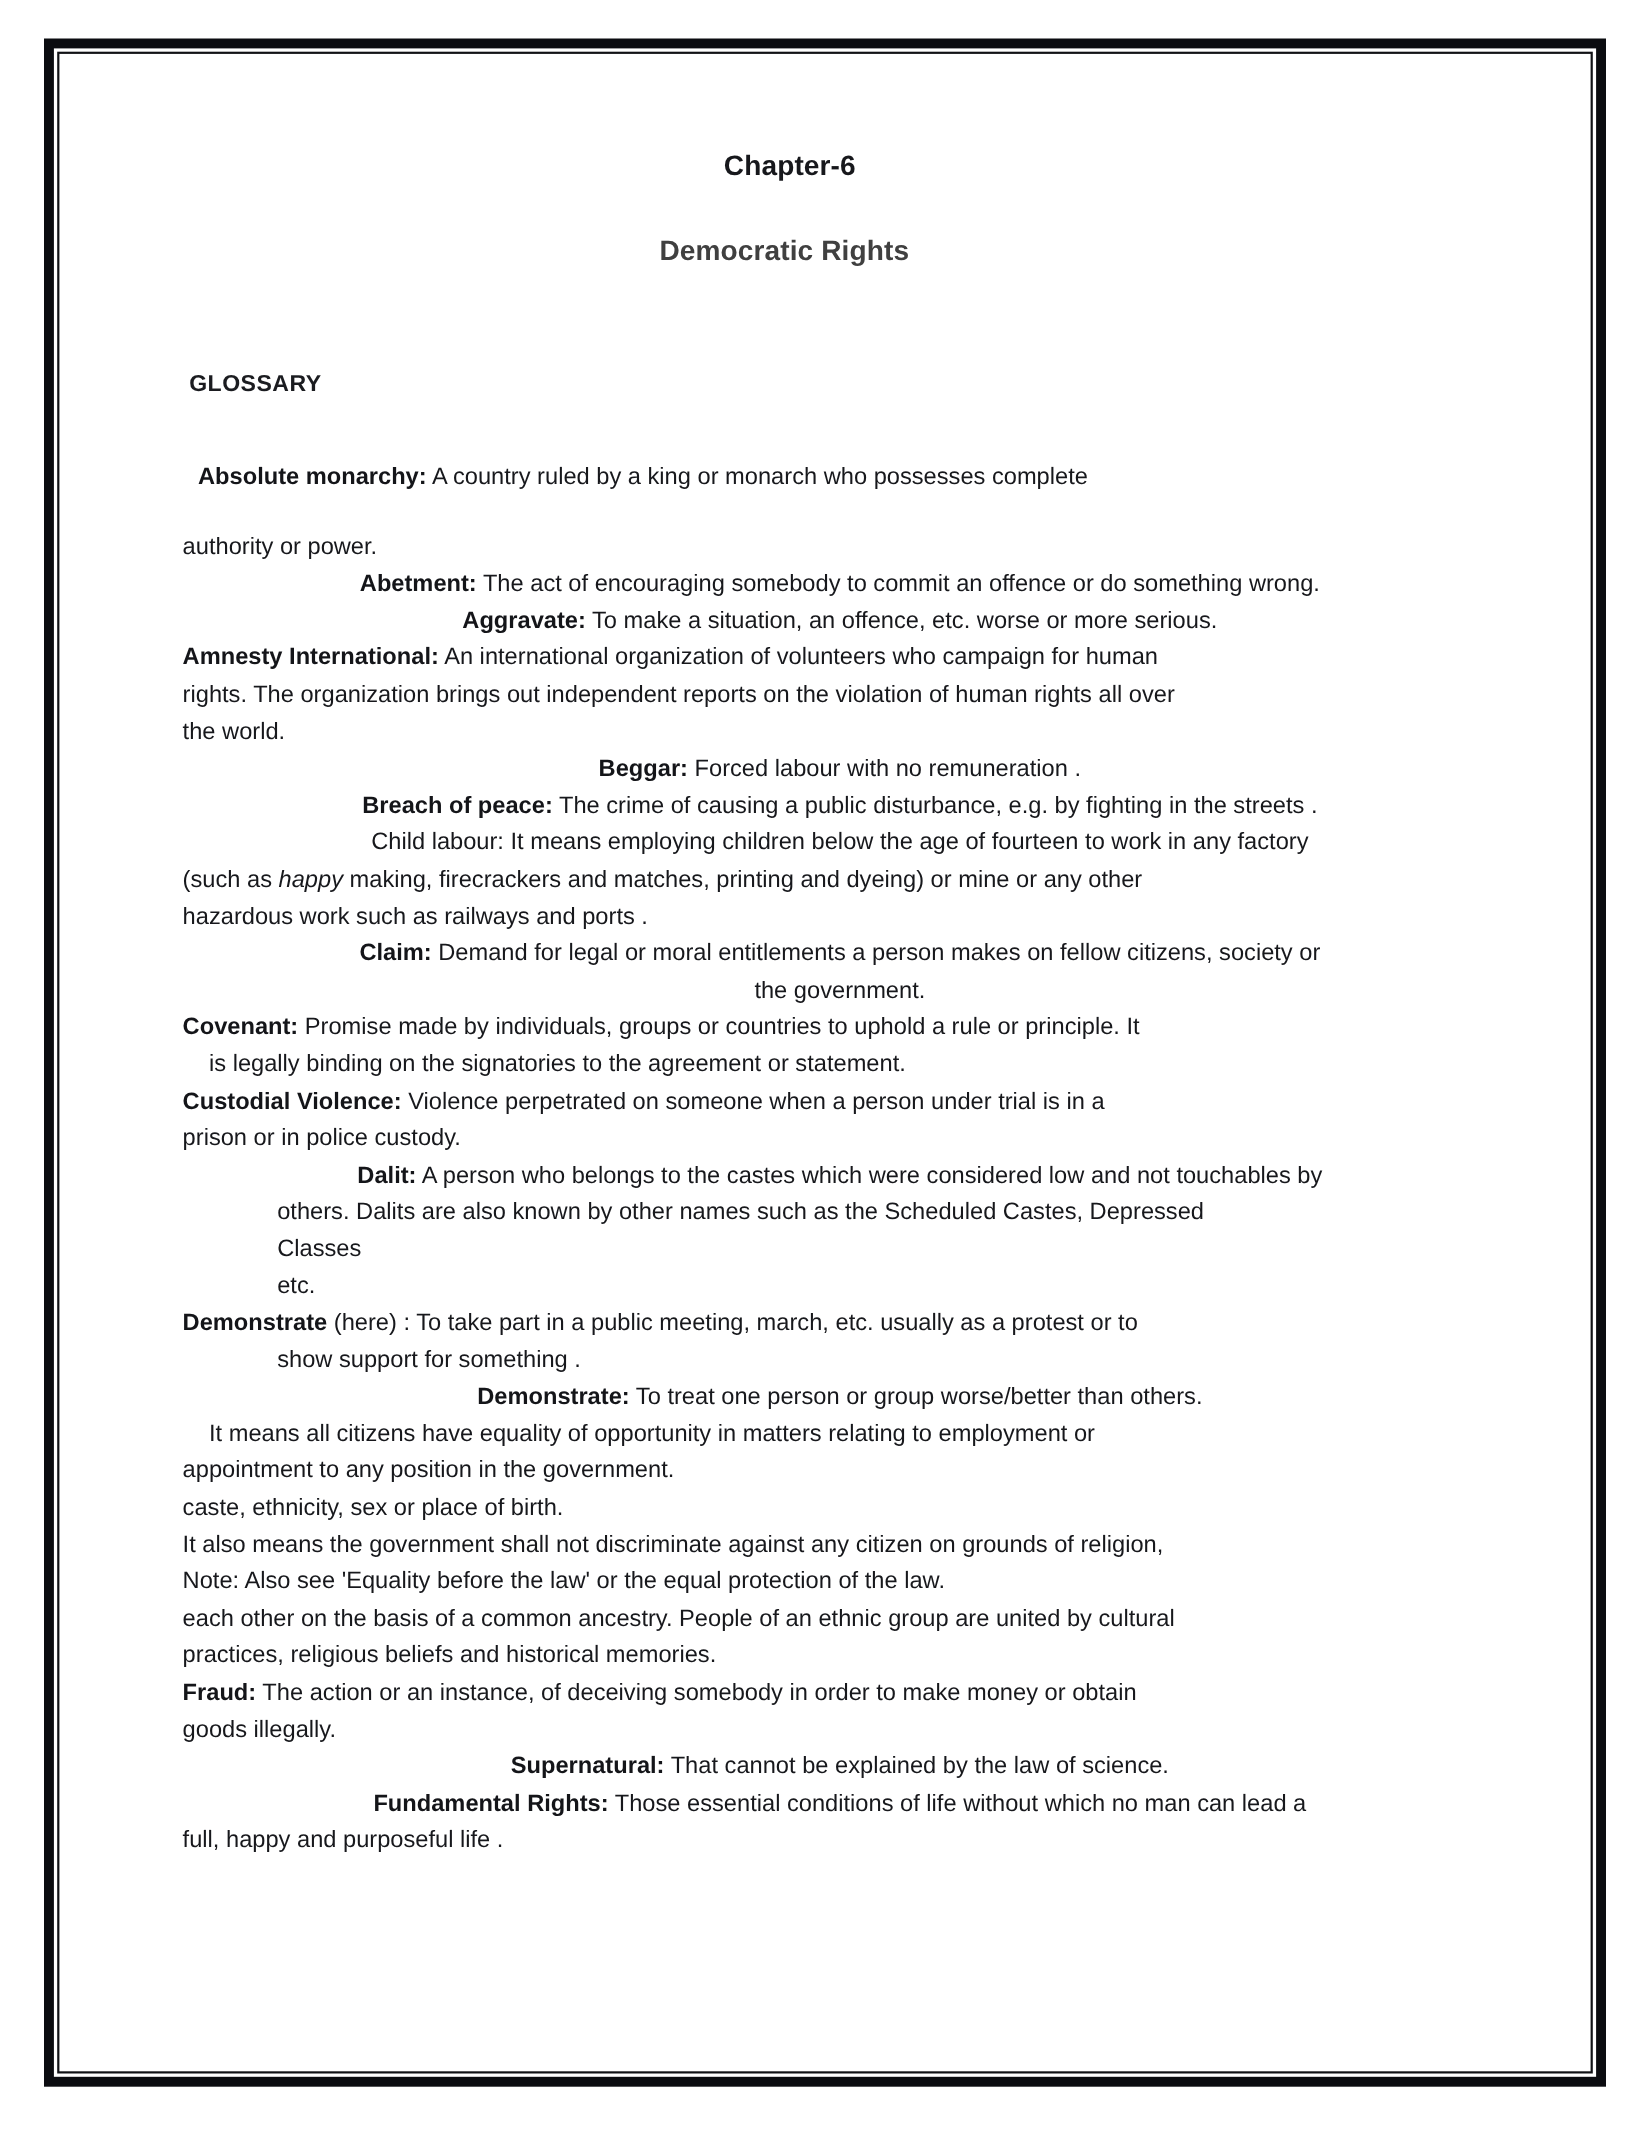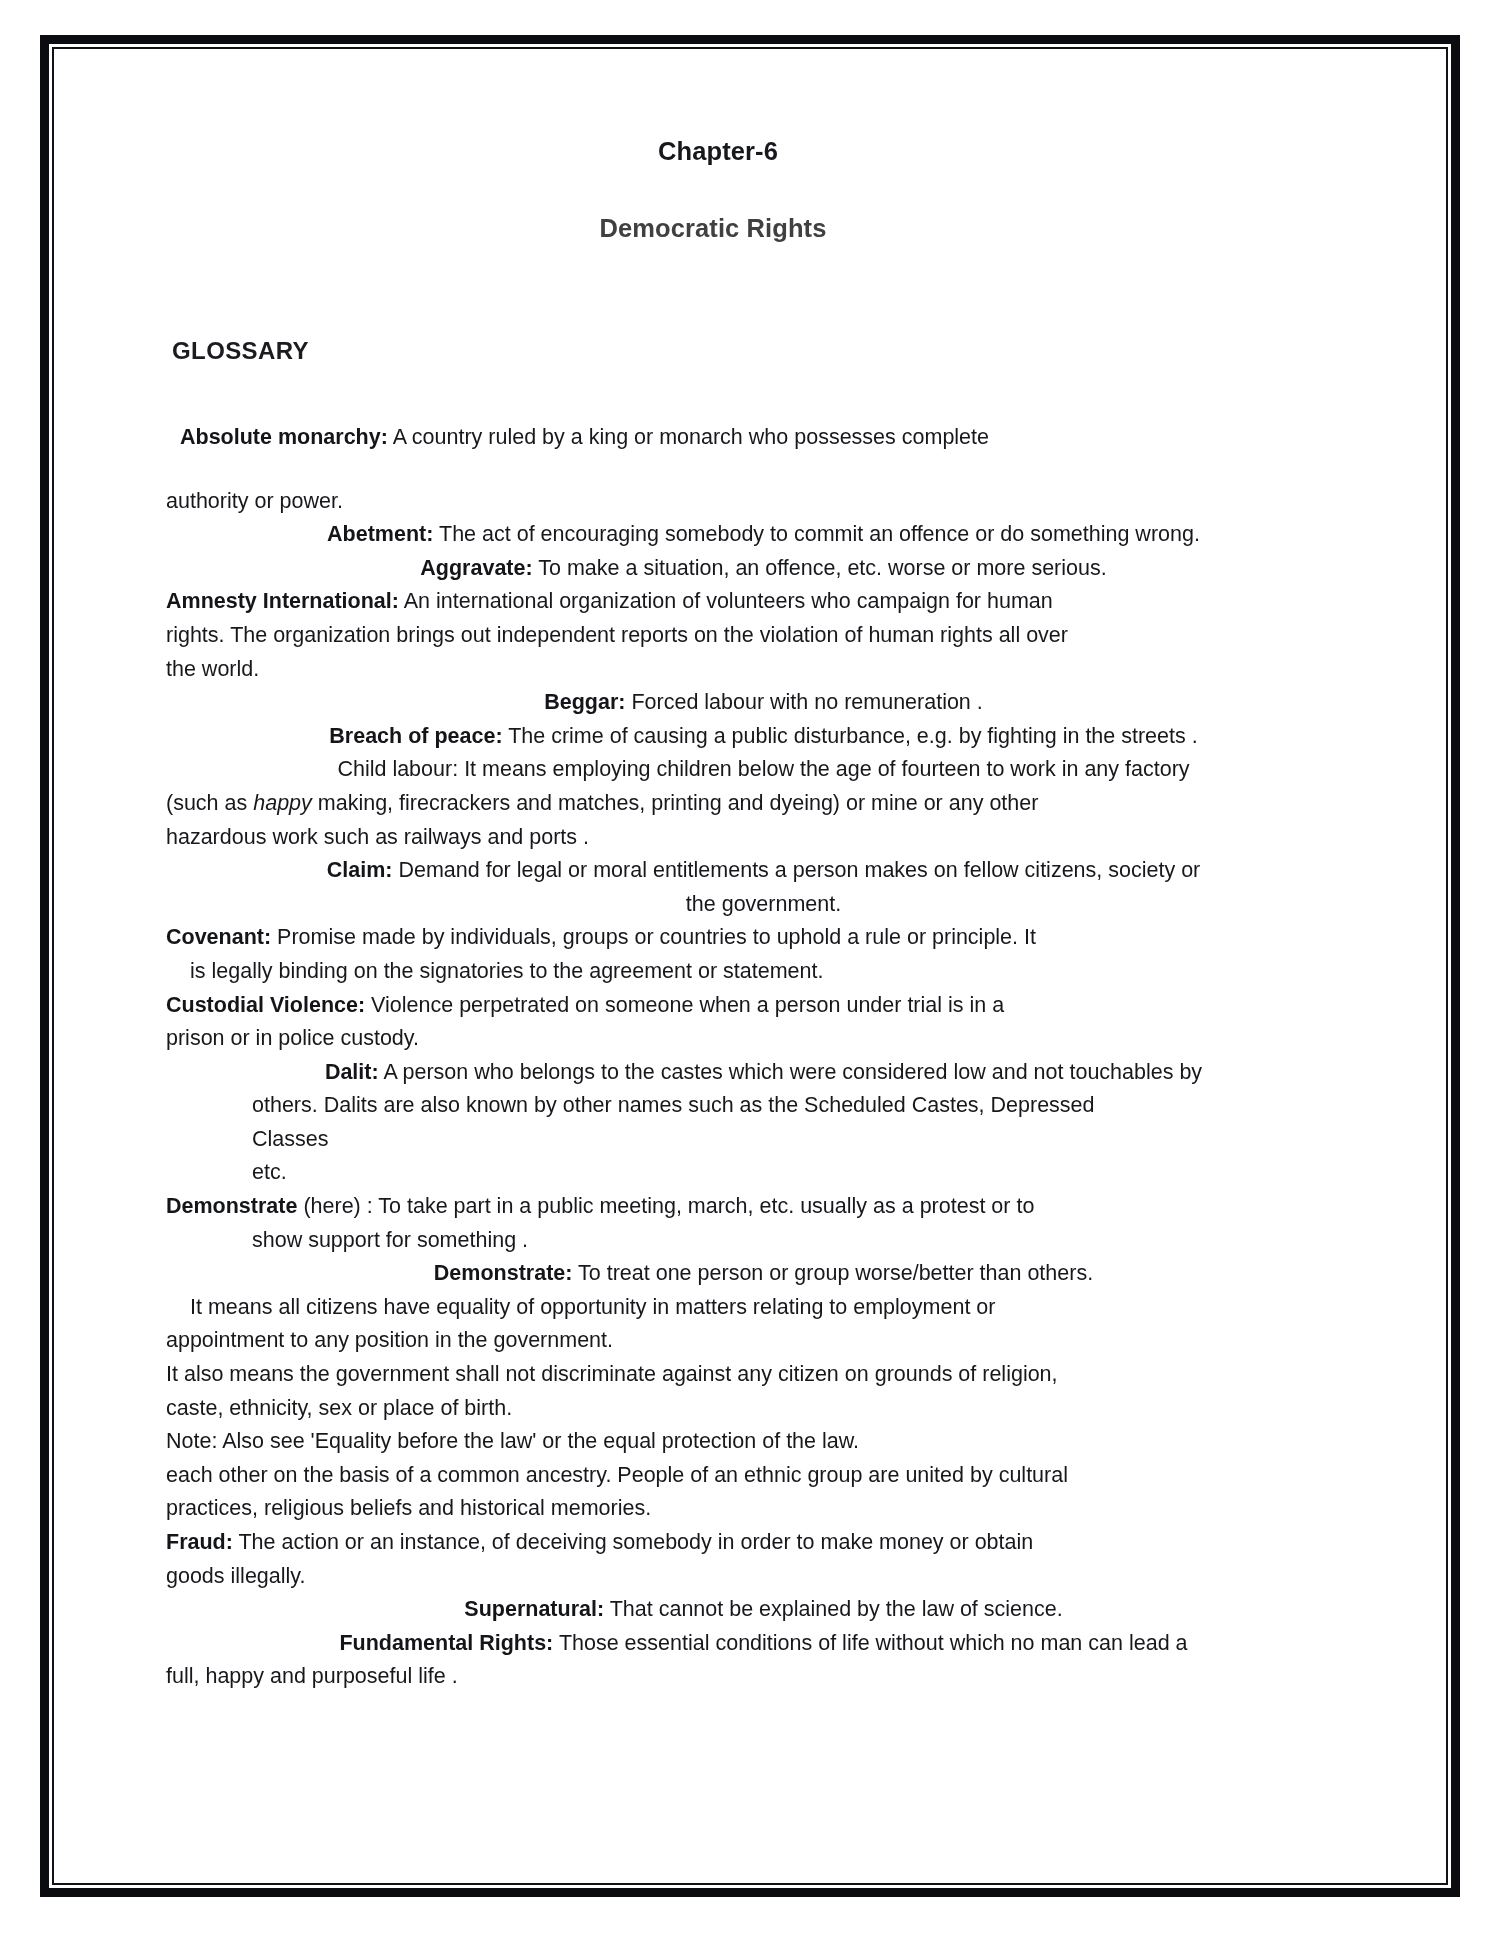--- a/index.html
+++ b/index.html
@@ -58,21 +58,21 @@
     font-weight: bold;
     font-size: 25.5px;
     letter-spacing: 0.1px;
     color: #404040;
     margin: 48px 0 0 0;
     padding-right: 90px;
   }
 
   .section-heading {
     font-weight: bold;
-    font-size: 24px;
+    font-size: 21px;
     letter-spacing: 0.4px;
     color: #1b1c20;
     margin: 94px 0 0 6px;
   }
 
   
   .glossary {
     margin-top: 56px;
     font-size: 21.5px;
     line-height: 33.6px;
@@ -140,22 +140,22 @@
     <p class="entry ind-deep">others. Dalits are also known by other names such as the Scheduled Castes, Depressed</p>
     <p class="entry ind-deep">Classes</p>
     <p class="entry ind-deep">etc.</p>
 
     <p class="entry"><span class="term">Demonstrate</span> <span>(here) : To take part in a public meeting, march, etc. usually as a protest or to</span></p>
     <p class="entry ind-deep">show support for something .</p>
 
     <p class="entry ind-1"><span class="term">Demonstrate:</span> <span>To treat one person or group worse/better than others.</span></p>
     <p class="entry ind-mid">It means all citizens have equality of opportunity in matters relating to employment or</p>
     <p class="entry">appointment to any position in the government.</p>
+    <p class="entry">caste, ethnicity, sex or place of birth.</p>
     <p class="entry">It also means the government shall not discriminate against any citizen on grounds of religion,</p>
-    <p class="entry">caste, ethnicity, sex or place of birth.</p>
     <p class="entry">Note: Also see 'Equality before the law' or the equal protection of the law.</p>
 
     <p class="entry">each other on the basis of a common ancestry. People of an ethnic group are united by cultural</p>
     <p class="entry">practices, religious beliefs and historical memories.</p>
 
     <p class="entry gap-sm"><span class="term">Fraud:</span> <span>The action or an instance, of deceiving somebody in order to make money or obtain</span></p>
     <p class="entry gap-sm">goods illegally.</p>
 
     <p class="entry ind-1 gap-sm"><span class="term">Supernatural:</span> <span>That cannot be explained by the law of science.</span></p>
 

